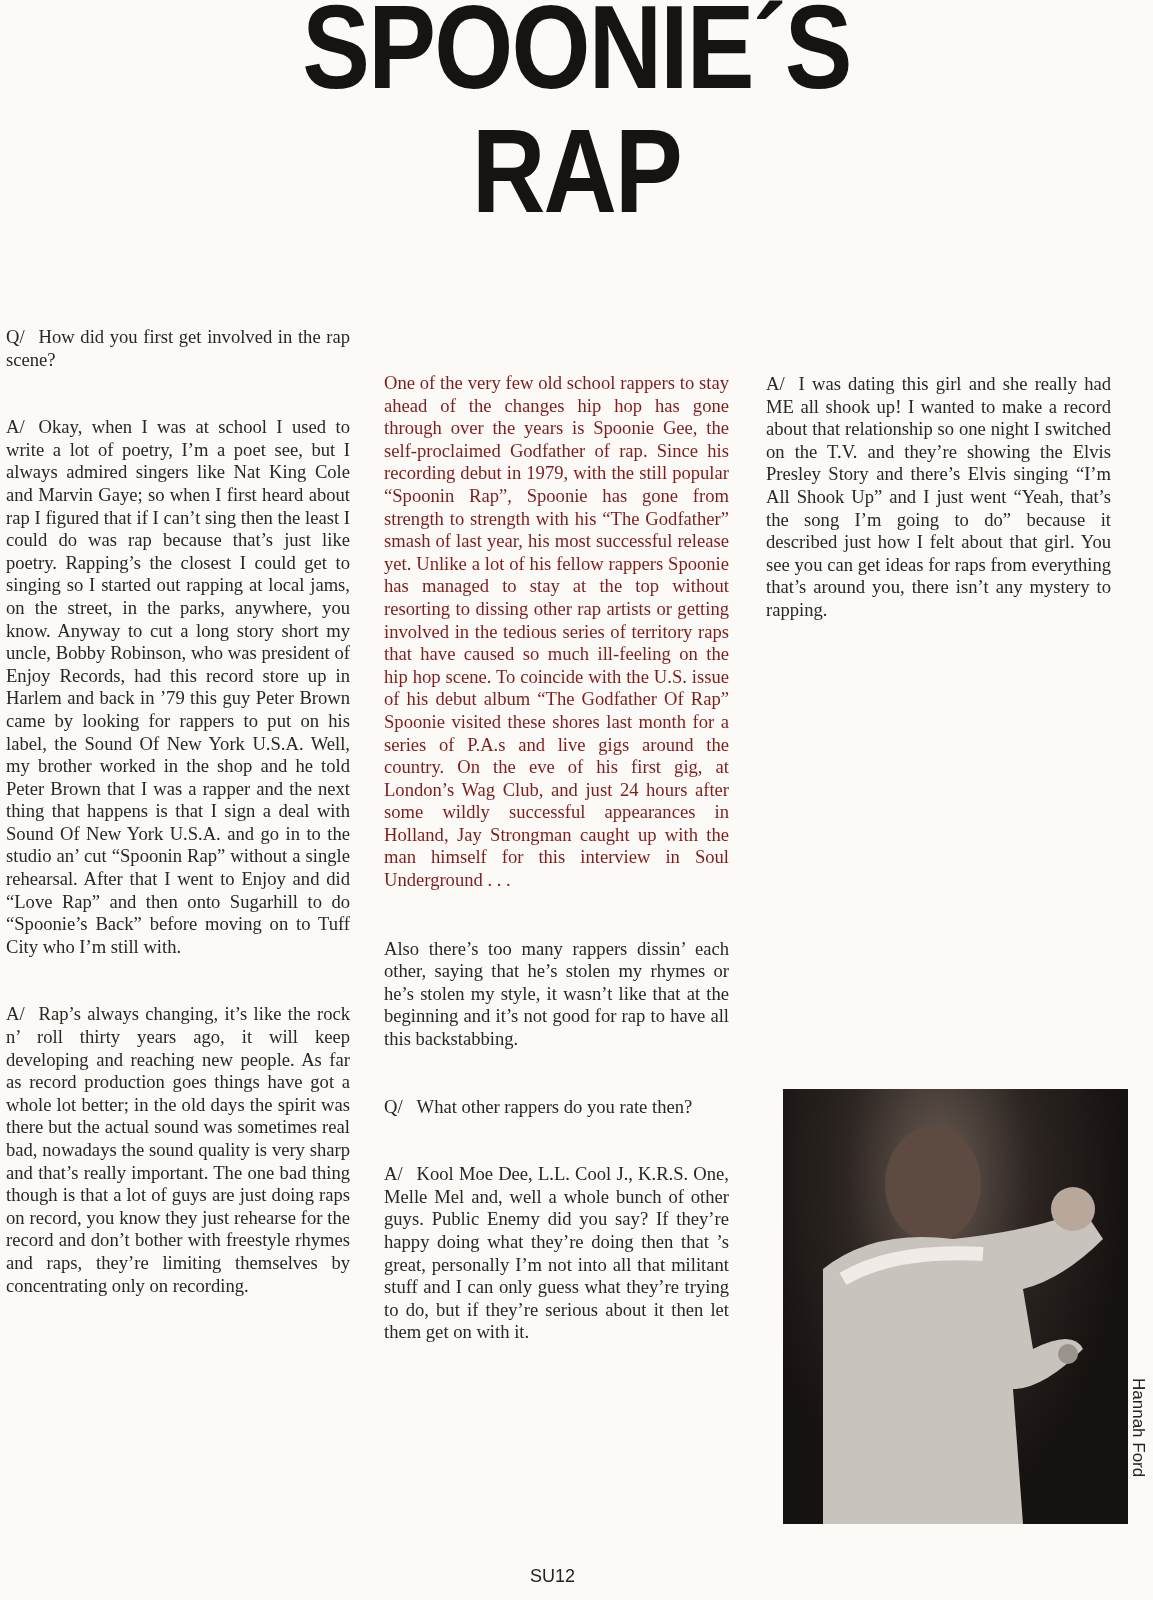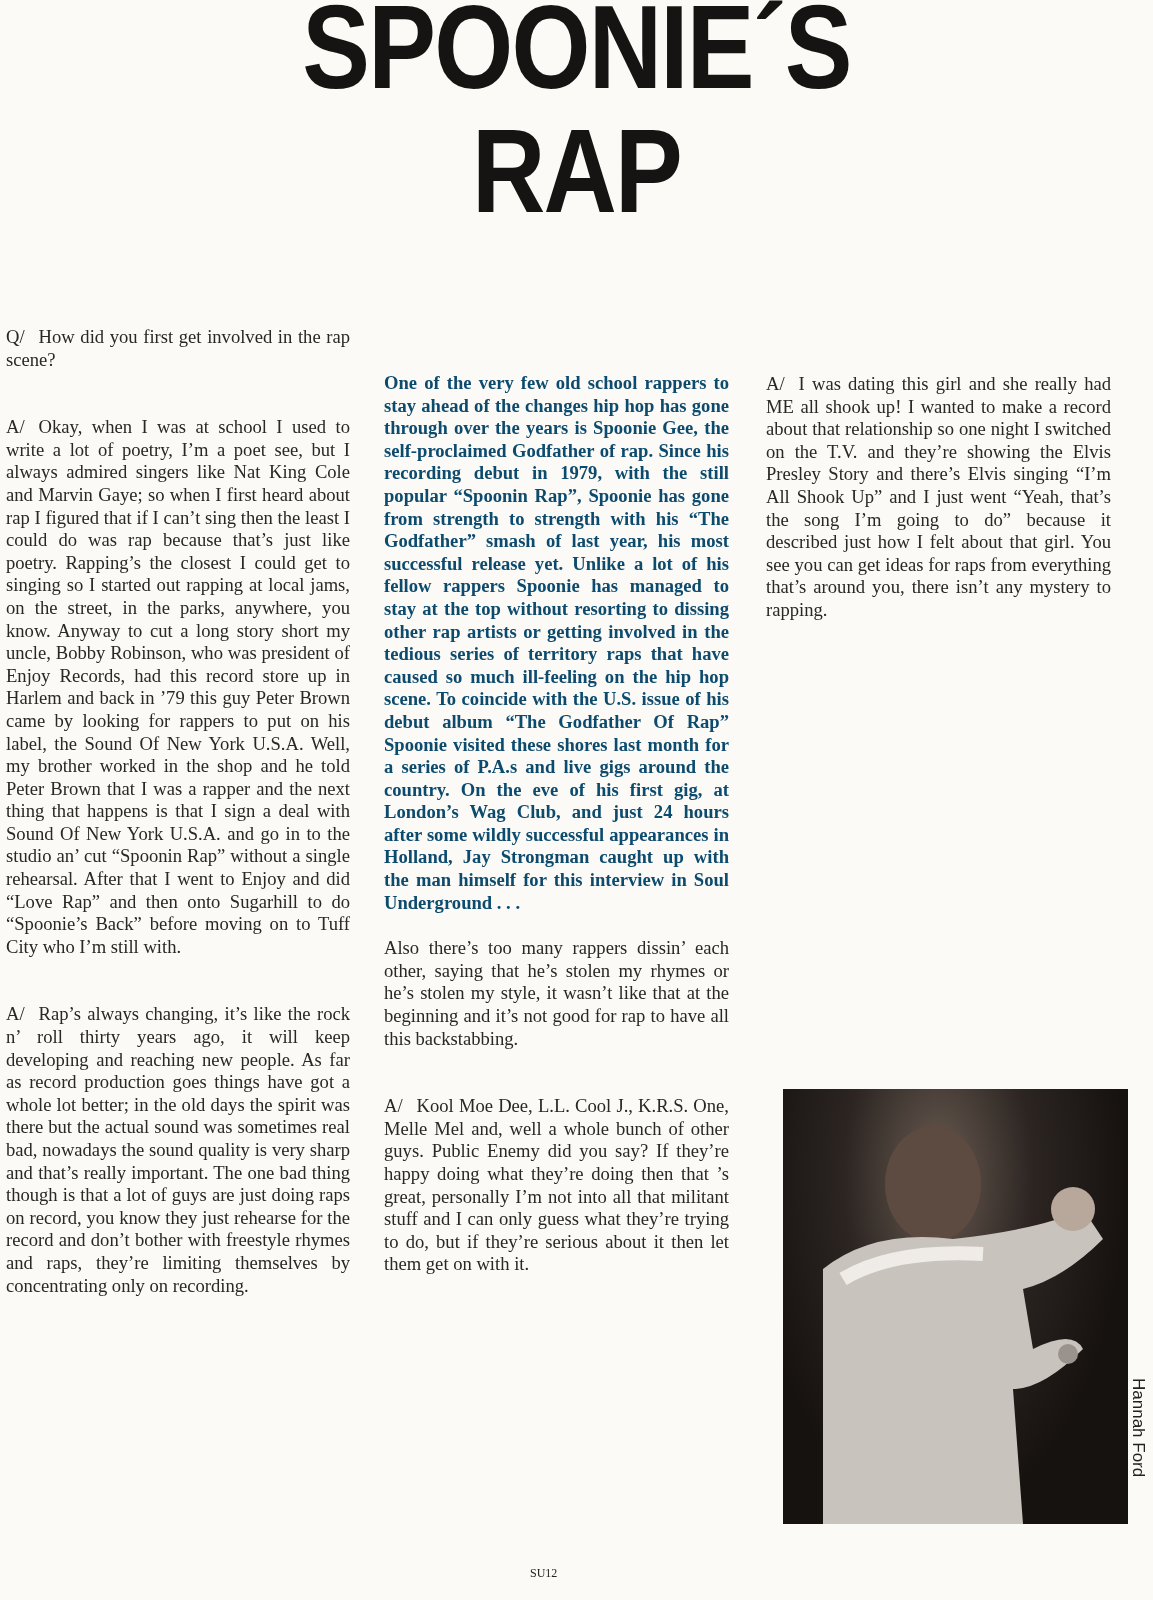--- a/index.html
+++ b/index.html
@@ -18,53 +18,54 @@
   .title.l1 { top: -12px; font-size: 118px; line-height: 118px; }
   .title.l2 { top: 112px; font-size: 118px; line-height: 118px; }
   .col {
     position: absolute; font-size: 18.6px; line-height: 22.6px;
     text-align: justify; hyphens: none;
   }
   .col p { margin: 0; }
   .c1 { left: 6px; width: 344px; font-family: Liberation Serif, serif; }
   .c2 { left: 384px; width: 345px; }
   .c3 { left: 766px; width: 345px; }
-  .bold { font-weight: 700; color: #0c4a6e; }
+  .bold { font-weight: 400; color: #7f1d1d; }
   .lbl { margin-right: 14px; }
   .photo {
     position: absolute; left: 783px; top: 1089px; width: 345px; height: 435px;
     background: radial-gradient(ellipse at 45% 20%, #6a5c52 0%, #2c2522 35%, #161210 70%);
     overflow: hidden;
   }
   .credit {
     position: absolute; left: 1128px; top: 1378px;
     font-family: "Liberation Sans", "DejaVu Sans", sans-serif;
     font-size: 17px; color: #222; writing-mode: vertical-rl;
   }
   .pageno {
     position: absolute; left: 530px; top: 1566px;
-    font-family: Liberation Serif, serif;
-    font-size: 12px; color: #222;
+    font-family: Liberation Sans, sans-serif;
+    font-size: 18px; color: #222;
   }
 </style>
 </head>
 <body>
 
 <div class="title l1">SPOONIE´S</div>
 <div class="title l2">RAP</div>
 
 <div class="col c1" style="top:326px">
   <p><span class="lbl">Q/</span><span>How did you first get involved in the rap scene?</span></p>
   <p style="margin-top:45px"><span class="lbl">A/</span><span>Okay, when I was at school I used to write a lot of poetry, I’m a poet see, but I always admired singers like Nat King Cole and Marvin Gaye; so when I first heard about rap I figured that if I can’t sing then the least I could do was rap because that’s just like poetry. Rapping’s the closest I could get to singing so I started out rapping at local jams, on the street, in the parks, anywhere, you know. Anyway to cut a long story short my uncle, Bobby Robinson, who was president of Enjoy Records, had this record store up in Harlem and back in ’79 this guy Peter Brown came by looking for rappers to put on his label, the Sound Of New York U.S.A. Well, my brother worked in the shop and he told Peter Brown that I was a rapper and the next thing that happens is that I sign a deal with Sound Of New York U.S.A. and go in to the studio an’ cut “Spoonin Rap” without a single rehearsal. After that I went to Enjoy and did “Love Rap” and then onto Sugarhill to do “Spoonie’s Back” before moving on to Tuff City who I’m still with.</span></p>
   <p style="margin-top:45px"><span class="lbl">A/</span><span>Rap’s always changing, it’s like the rock n’ roll thirty years ago, it will keep developing and reaching new people. As far as record production goes things have got a whole lot better; in the old days the spirit was there but the actual sound was sometimes real bad, nowadays the sound quality is very sharp and that’s really important. The one bad thing though is that a lot of guys are just doing raps on record, you know they just rehearse for the record and don’t bother with freestyle rhymes and raps, they’re limiting themselves by concentrating only on recording.</span></p>
 </div>
 
 <div class="col c2" style="top:372px">
   <p class="bold">One of the very few old school rappers to stay ahead of the changes hip hop has gone through over the years is Spoonie Gee, the self-proclaimed Godfather of rap. Since his recording debut in 1979, with the still popular “Spoonin Rap”, Spoonie has gone from strength to strength with his “The Godfather” smash of last year, his most successful release yet. Unlike a lot of his fellow rappers Spoonie has managed to stay at the top without resorting to dissing other rap artists or getting involved in the tedious series of territory raps that have caused so much ill-feeling on the hip hop scene. To coincide with the U.S. issue of his debut album “The Godfather Of Rap” Spoonie visited these shores last month for a series of P.A.s and live gigs around the country. On the eve of his first gig, at London’s Wag Club, and just 24 hours after some wildly successful appearances in Holland, Jay Strongman caught up with the man himself for this interview in Soul Underground . . .</p>
-  <p style="margin-top:23px">Also there’s too many rappers dissin’ each other, saying that he’s stolen my rhymes or he’s stolen my style, it wasn’t like that at the beginning and it’s not good for rap to have all this backstabbing.</p>
+  <p style="margin-top:46px">Also there’s too many rappers dissin’ each other, saying that he’s stolen my rhymes or he’s stolen my style, it wasn’t like that at the beginning and it’s not good for rap to have all this backstabbing.</p>
+  <p style="margin-top:45px"><span class="lbl">Q/</span><span>What other rappers do you rate then?</span></p>
   <p style="margin-top:45px"><span class="lbl">A/</span><span>Kool Moe Dee, L.L. Cool J., K.R.S. One, Melle Mel and, well a whole bunch of other guys. Public Enemy did you say? If they’re happy doing what they’re doing then that ’s great, personally I’m not into all that militant stuff and I can only guess what they’re trying to do, but if they’re serious about it then let them get on with it.</span></p>
 </div>
 
 <div class="col c3" style="top:328px">
   <p style="margin-top:45px"><span class="lbl">A/</span><span>I was dating this girl and she really had ME all shook up! I wanted to make a record about that relationship so one night I switched on the T.V. and they’re showing the Elvis Presley Story and there’s Elvis singing “I’m All Shook Up” and I just went “Yeah, that’s the song I’m going to do” because it described just how I felt about that girl. You see you can get ideas for raps from everything that’s around you, there isn’t any mystery to rapping.</span></p>
 </div>
 
 <div class="photo">
   <svg width="345" height="435" viewBox="0 0 345 435">
     <ellipse cx="150" cy="95" rx="48" ry="58" fill="#5d4a40"></ellipse>

